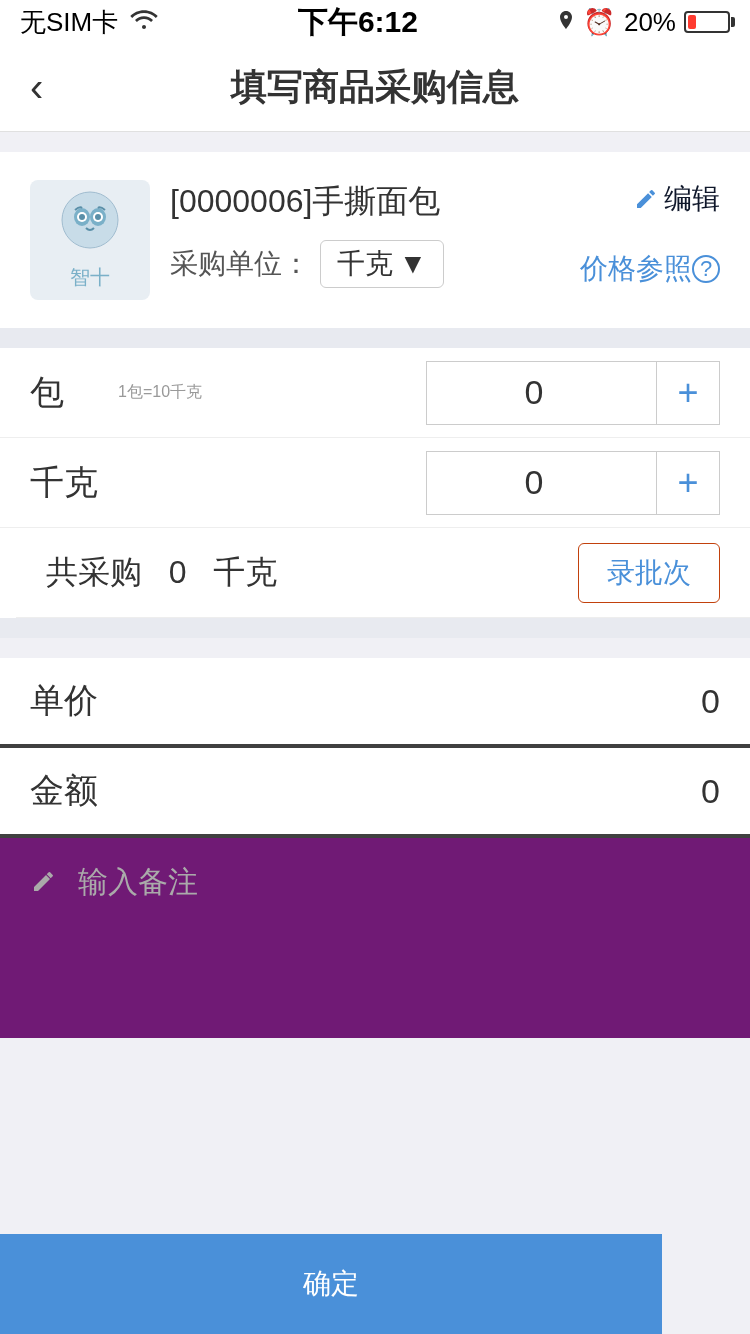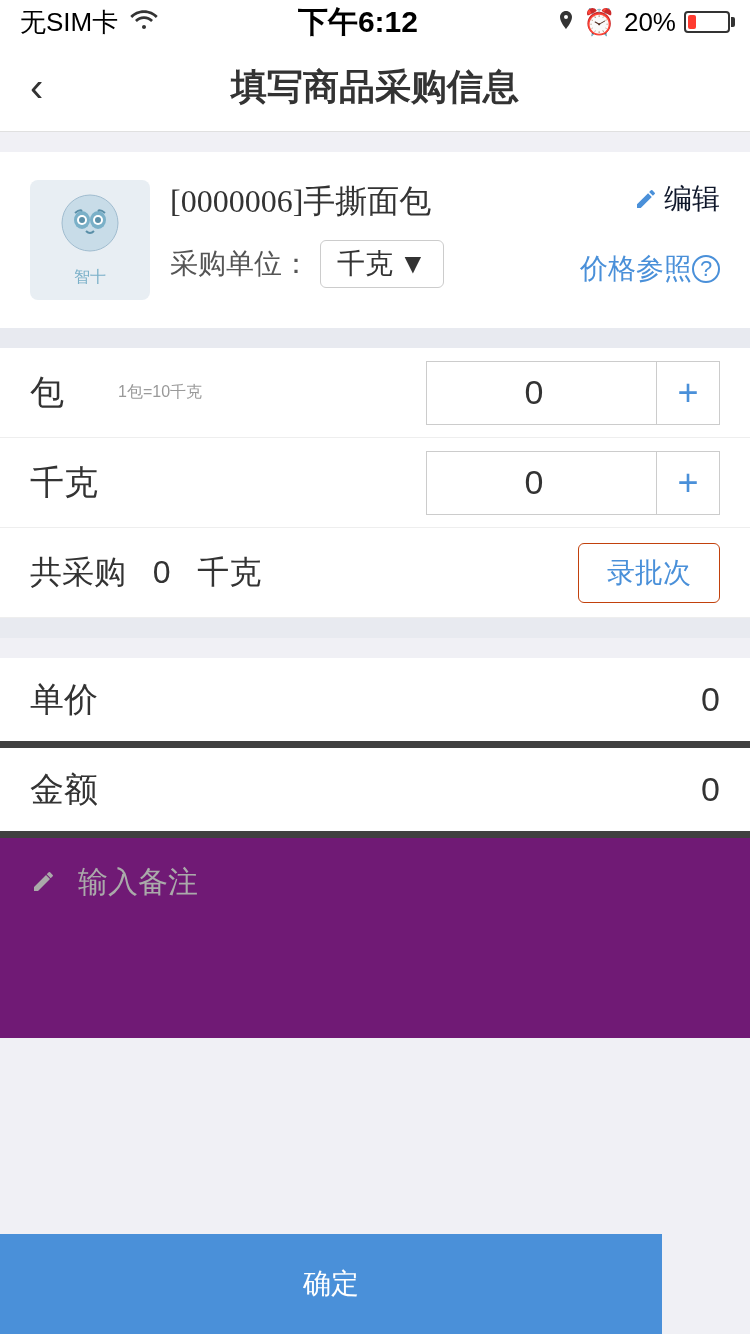--- a/index.html
+++ b/index.html
@@ -125,21 +125,20 @@
     .product-header {
       display: flex;
       justify-content: space-between;
       align-items: flex-start;
     }
     .product-name {
       font-size: 32px;
       color: #333;
       font-weight: 500;
       flex: 1;
-      font-family: Liberation Serif, serif;
     }
     .edit-btn {
       color: #0f172a;
       font-size: 28px;
       display: flex;
       align-items: center;
       gap: 6px;
       cursor: pointer;
     }
     .product-meta {
@@ -234,20 +233,21 @@
 
     
     .summary-row {
       display: flex;
       align-items: center;
       justify-content: space-between;
       padding: 0 30px;
       height: 90px;
       background: #fff;
       border-bottom: 1px solid #eee;
+      margin-left: 16px;
     }
     .summary-text {
       font-size: 32px;
       color: #333;
     }
     .batch-btn {
       border: 1px solid #c2410c;
       color: #4a90d9;
       font-size: 28px;
       padding: 10px 28px;
@@ -260,21 +260,21 @@
     .price-section {
       background: #fff;
       margin-top: 20px;
     }
     .price-row {
       display: flex;
       align-items: center;
       justify-content: space-between;
       padding: 0 30px;
       height: 90px;
-      border-bottom: 7px solid #404040;
+      border-bottom: 4px solid #404040;
     }
     .price-label {
       font-size: 34px;
       color: #333;
     }
     .price-value {
       font-size: 34px;
       color: #333;
     }
 
@@ -362,21 +362,21 @@
         <ellipse cx="38" cy="27" rx="8" ry="9" fill="#7ab0c8"></ellipse>
         <circle cx="22" cy="27" r="5" fill="white"></circle>
         <circle cx="38" cy="27" r="5" fill="white"></circle>
         <circle cx="22" cy="27" r="3" fill="#5a8fa8"></circle>
         <circle cx="38" cy="27" r="3" fill="#5a8fa8"></circle>
         <path d="M26 38 Q30 42 34 38" stroke="#5a8fa8" stroke-width="2" fill="none"></path>
         <path d="M15 20 Q20 16 22 18" stroke="#5a8fa8" stroke-width="2" fill="none"></path>
         <path d="M45 20 Q40 16 38 18" stroke="#5a8fa8" stroke-width="2" fill="none"></path>
       </svg>
     </div>
-    <span style="font-size:16px;color:#7ab0c8;margin-top:2px;">智十</span>
+    <span style="font-size:20px;color:#7ab0c8;margin-top:2px;">智十</span>
   </div>
   <div class="product-info">
     <div class="product-header">
       <span class="product-name">[0000006]手撕面包</span>
       <span class="edit-btn">
         <svg width="24" height="24" viewBox="0 0 24 24" fill="none">
           <path d="M3 17.25V21h3.75L17.81 9.94l-3.75-3.75L3 17.25zM20.71 7.04a1 1 0 0 0 0-1.41l-2.34-2.34a1 1 0 0 0-1.41 0l-1.83 1.83 3.75 3.75 1.83-1.83z" fill="#4a90d9"></path>
         </svg>
         <span>编辑</span>
       </span>

